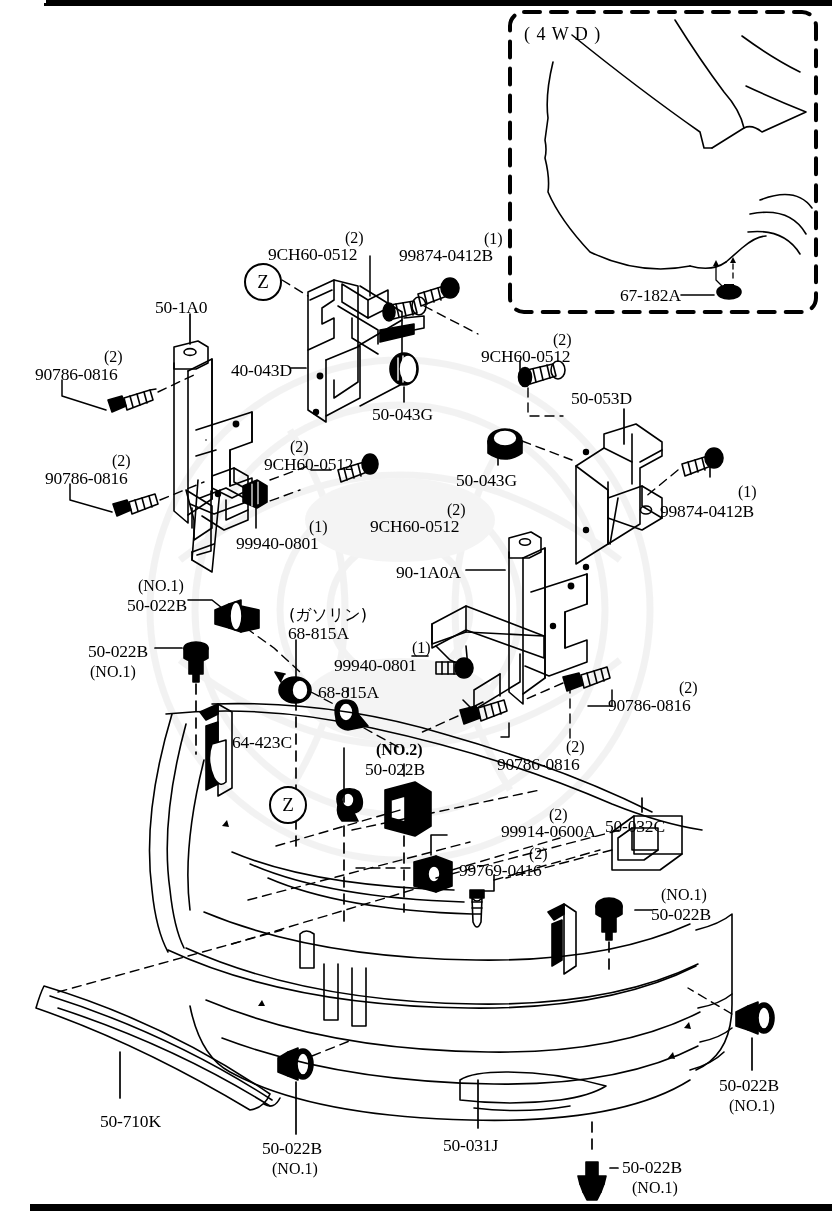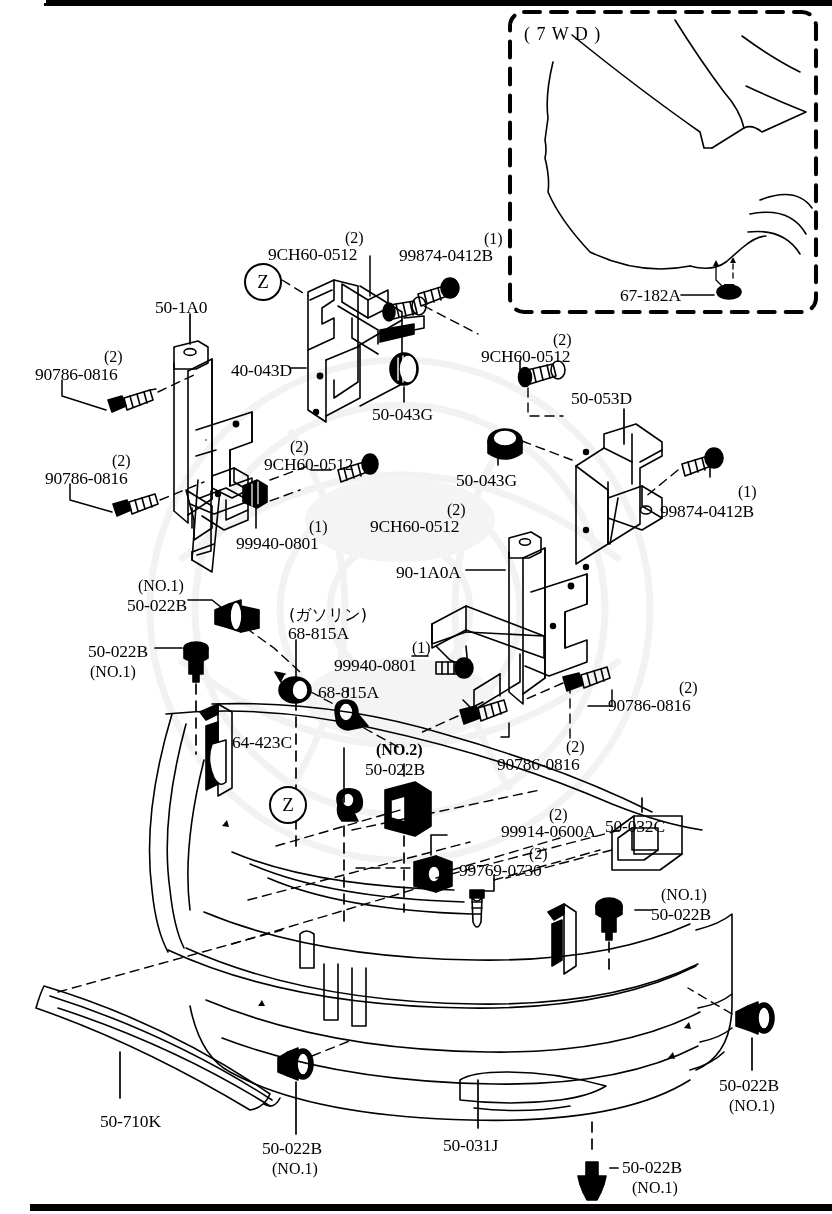--- a/index.html
+++ b/index.html
@@ -451,21 +451,21 @@
       <path d="M248 900 L470 842" stroke-width="1.4" stroke-dasharray="9 6"></path>
       <path d="M232 944 L432 884" stroke-width="1.4" stroke-dasharray="9 6"></path>
       <path d="M436 878 L620 830" stroke-width="1.4" stroke-dasharray="9 6"></path>
       <path d="M356 868 l56 0" stroke-width="1.4" stroke-dasharray="9 6"></path>
     </g>
   </svg>
 
   <div class="zmark" style="left:244px;top:263px;">Z</div>
   <div class="zmark" style="left:269px;top:786px;">Z</div>
 
-  <div class="inset-cap" style="left:524px;top:24px;">( 7 W D )</div>
+  <div class="inset-cap" style="left:524px;top:24px;">( 4 W D )</div>
   <div class="lbl" style="left:620px;top:287px;">67-182A</div>
 
   <div id="labels">
       <div class="lbl" style="left: 268px; top: 246px;">9CH60-0512</div>
       <div class="qty" style="left: 345px; top: 229px;">(2)</div>
       <div class="lbl" style="left: 399px; top: 247px;">99874-0412B</div>
       <div class="qty" style="left: 484px; top: 230px;">(1)</div>
       <div class="lbl" style="left: 155px; top: 299px; text-align: center;">50-1A0</div>
       <div class="lbl" style="left: 35px; top: 366px;">90786-0816</div>
       <div class="qty" style="left: 104px; top: 348px;">(2)</div>
@@ -498,21 +498,21 @@
       <div class="lbl" style="left: 608px; top: 697px;">90786-0816</div>
       <div class="qty" style="left: 679px; top: 679px;">(2)</div>
       <div class="lbl" style="left: 232px; top: 734px;">64-423C</div>
       <div class="lbl" style="left: 365px; top: 761px;">50-022B</div>
       <div class="qty" style="left: 376px; top: 741px; font-weight: bold;">(NO.2)</div>
       <div class="lbl" style="left: 497px; top: 756px;">90786-0816</div>
       <div class="qty" style="left: 566px; top: 738px;">(2)</div>
       <div class="lbl" style="left: 466px; top: 823px; margin-left: 35px;">99914-0600A</div>
       <div class="qty" style="left: 549px; top: 806px;">(2)</div>
       <div class="lbl" style="left: 605px; top: 781px; margin-top: 37px;">50-032C</div>
-      <div class="lbl" style="left: 459px; top: 862px;">99769-0730</div>
+      <div class="lbl" style="left: 459px; top: 862px;">99769-0416</div>
       <div class="qty" style="left: 529px; top: 845px;">(2)</div>
       <div class="lbl" style="left: 651px; top: 906px;">50-022B</div>
       <div class="qty" style="left: 661px; top: 886px;">(NO.1)</div>
       <div class="lbl" style="left: 719px; top: 1077px;">50-022B</div>
       <div class="qty" style="left: 729px; top: 1097px;">(NO.1)</div>
       <div class="lbl" style="left: 100px; top: 1113px;">50-710K</div>
       <div class="lbl" style="left: 262px; top: 1140px;">50-022B</div>
       <div class="qty" style="left: 272px; top: 1160px;">(NO.1)</div>
       <div class="lbl" style="left: 443px; top: 1137px;">50-031J</div>
       <div class="lbl" style="left: 622px; top: 1159px;">50-022B</div>

